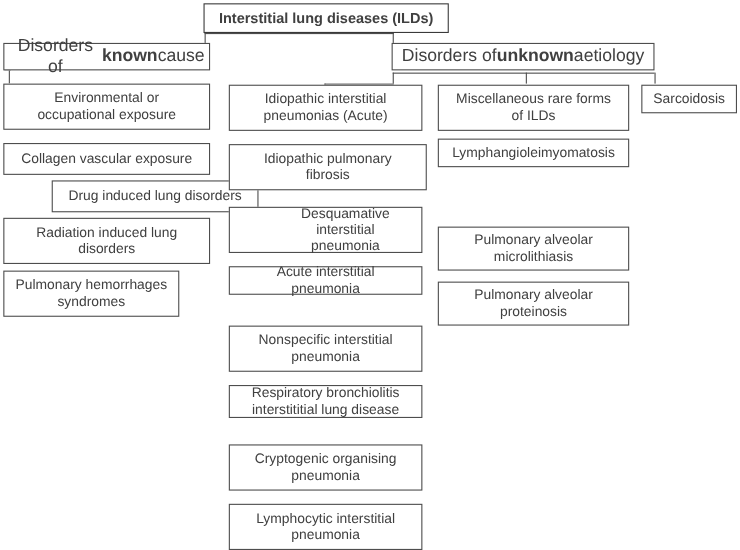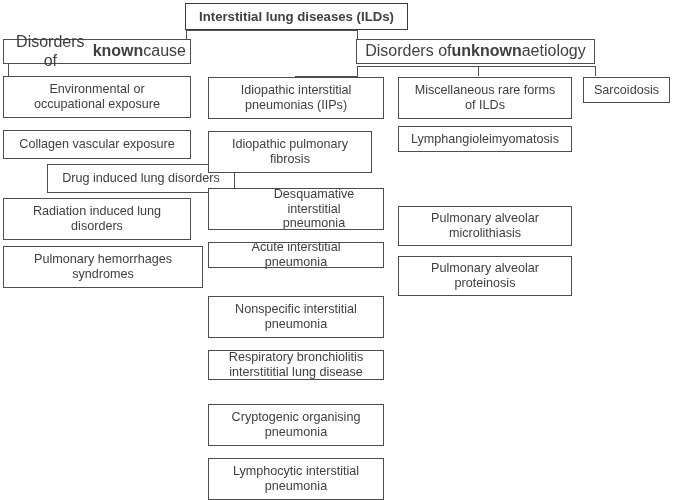--- a/index.html
+++ b/index.html
@@ -85,26 +85,26 @@
   <div class="box category" style="left:356px; top:39px; width:239px; height:25px;">
     <span>Disorders of </span><b>unknown</b><span> aetiology</span>
   </div>
 
   <div class="box" style="left:3px; top:76px; width:188px; height:42px;">Environmental or
 occupational exposure</div>
   <div class="box" style="left:3px; top:130px; width:188px; height:29px;">Collagen vascular exposure</div>
   <div class="box" style="left:3px; top:164px; width:188px; height:29px;margin-left:44px;">Drug induced lung disorders</div>
   <div class="box" style="left:3px; top:198px; width:188px; height:42px;">Radiation induced lung
 disorders</div>
-  <div class="box" style="left:3px; top:246px; width:200px; height:42px;">Pulmonary hemorrhages
+  <div class="box" style="left:3px; top:246px; width:160px; height:42px;">Pulmonary hemorrhages
 syndromes</div>
 
   <div class="box" style="left:208px; top:77px; width:176px; height:42px;">Idiopathic interstitial
-pneumonias (IIPs)</div>
-  <div class="box" style="left:208px; top:131px; width:164px; height:42px;">Idiopathic pulmonary
+pneumonias (Acute)</div>
+  <div class="box" style="left:208px; top:131px; width:180px; height:42px;">Idiopathic pulmonary
 fibrosis</div>
   <div class="box" style="left:208px; top:188px; width:176px; height:42px;padding-left:40px;">Desquamative interstitial
 pneumonia</div>
   <div class="box" style="left:208px; top:242px; width:176px; height:26px;">Acute interstitial
 pneumonia</div>
   <div class="box" style="left:208px; top:296px; width:176px; height:42px;">Nonspecific interstitial
 pneumonia</div>
   <div class="box" style="left:208px; top:350px; width:176px; height:30px;">Respiratory bronchiolitis
 interstititial lung disease</div>
   <div class="box" style="left:208px; top:404px; width:176px; height:42px;">Cryptogenic organising

